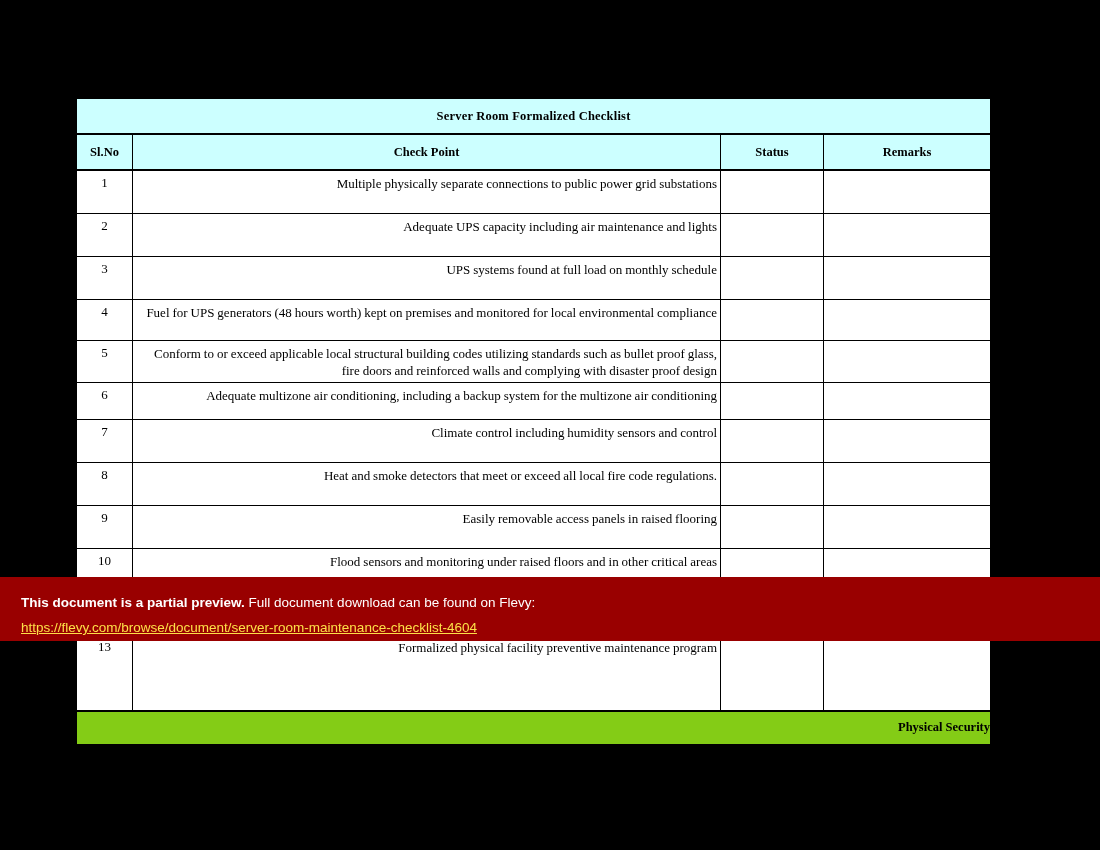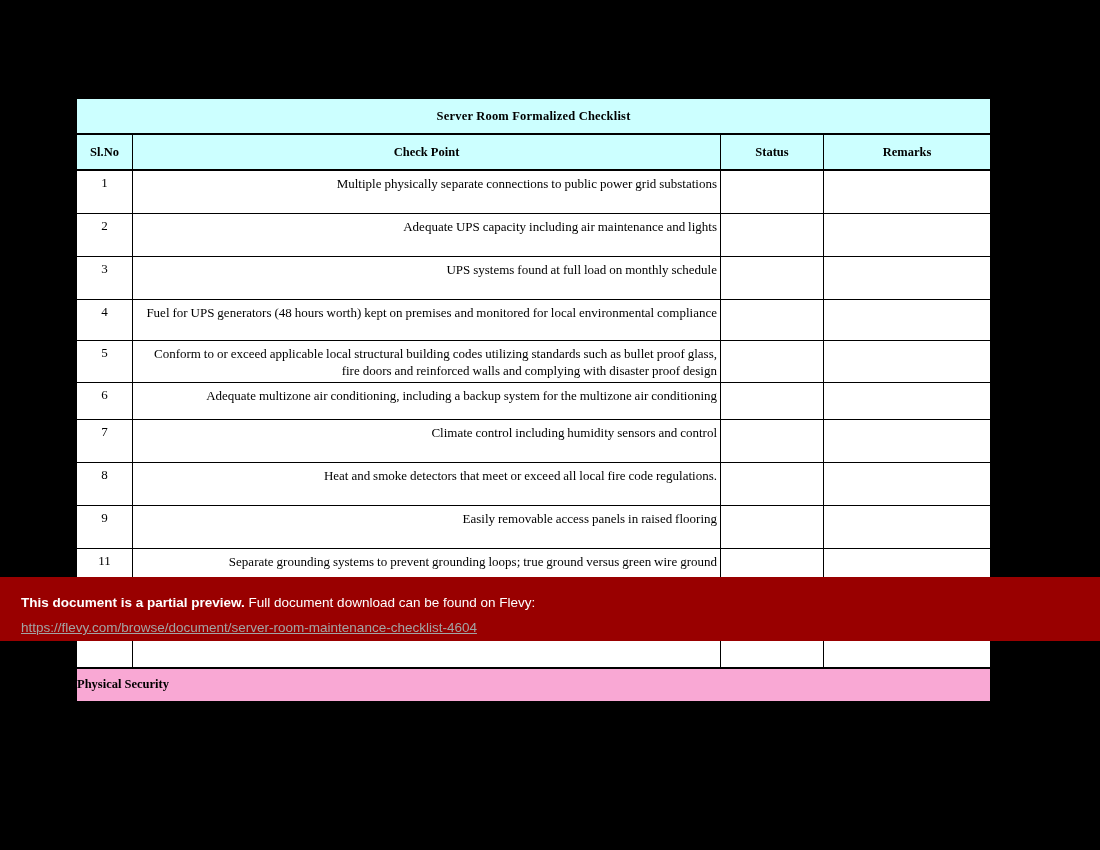--- a/index.html
+++ b/index.html
@@ -83,22 +83,22 @@
   tr.data-row td.status,
   tr.data-row td.remarks { background: #ffffff; }
 
   
   tr.h-tall   td { height: 35px; }
   tr.h-double td { height: 33px; }
   tr.h-snug   td { height: 29px; }
 
   
   tr.section-row td {
-    background: #f9a8d4;
-    text-align: left;
+    background: #84cc16;
+    text-align: right;
     font-weight: bold;
     font-size: 12.5px;
     height: 32px;
     vertical-align: middle;
     border-top: 2px solid #000000;
     border-bottom: 3px solid #000000;
   }
 
   
   #preview-banner {
@@ -127,21 +127,21 @@
   }
   #preview-banner .line2 {
     position: absolute;
     left: 21px;
     top: 43px;
     font-size: 13.5px;
     white-space: nowrap;
   }
   #preview-banner .line2 a,
   #preview-banner .line2 span.url {
-    color: #a3a3a3;
+    color: #fde047;
     text-decoration: underline;
   }
 </style>
 </head>
 <body>
 
 <div id="sheet">
   <table class="checklist">
     <colgroup>
       <col class="c-slno">
@@ -218,20 +218,26 @@
         <td class="remarks"></td>
       </tr>
 
       <tr class="data-row h-tall">
         <td class="slno">9</td>
         <td class="point">Easily removable access panels in raised flooring</td>
         <td class="status"></td>
         <td class="remarks"></td>
       </tr>
 
+      <tr class="data-row h-tall">
+        <td class="slno">10</td>
+        <td class="point">Flood sensors and monitoring under raised floors and in other critical areas</td>
+        <td class="status"></td>
+        <td class="remarks"></td>
+      </tr>
 
       <tr class="data-row h-tall">
         <td class="slno">11</td>
         <td class="point">Separate grounding systems to prevent grounding loops; true ground versus green wire ground</td>
         <td class="status"></td>
         <td class="remarks"></td>
       </tr>
 
       <tr class="data-row" style="height:76px">
         <td class="slno">13</td>

